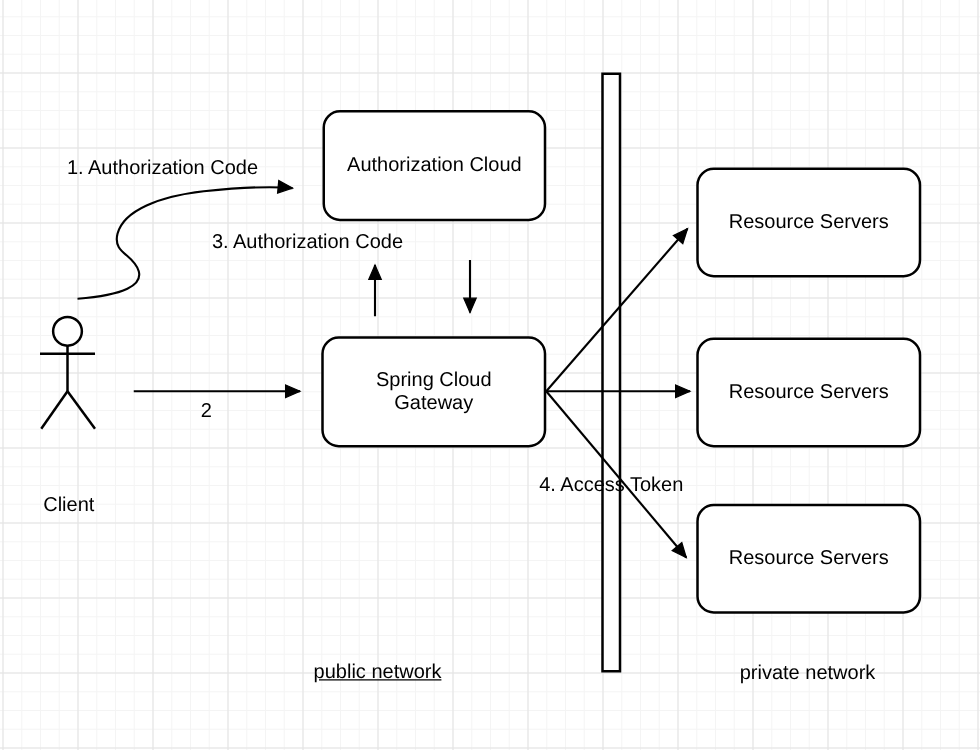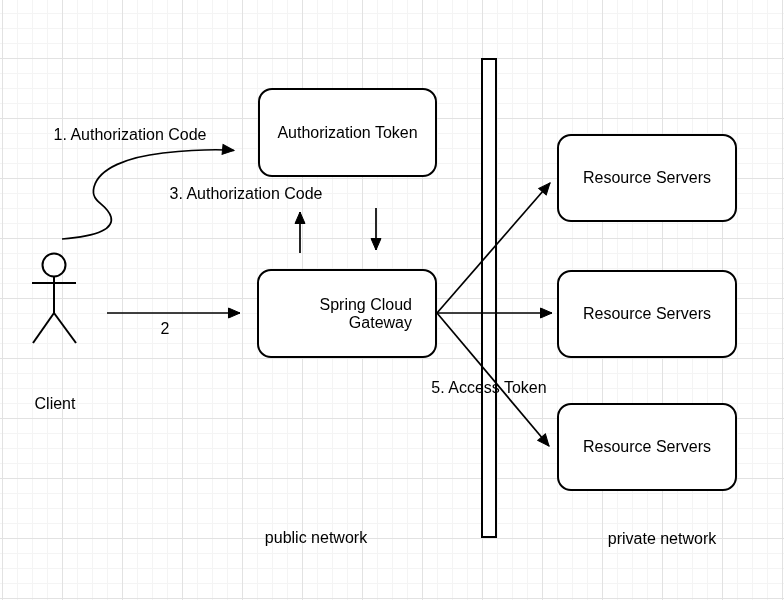--- a/index.html
+++ b/index.html
@@ -53,24 +53,24 @@
     white-space: nowrap;
     z-index: 3;
   }
 </style>
 </head>
 <body>
 
 <div class="canvas">
 
   <div class="node" style="left:258px; top:88px; width:179px; height:89px;">
-    <span>Authorization Token</span>
+    <span>Authorization Cloud</span>
   </div>
 
-  <div class="node" style="left:257px; top:269px; width:180px; height:89px;text-align:right;">
+  <div class="node" style="left:257px; top:269px; width:180px; height:89px;">
     <span class="wrap-narrow">Spring Cloud Gateway</span>
   </div>
 
   <div class="node" style="left:557px; top:134px; width:180px; height:88px;">
     <span>Resource Servers</span>
   </div>
 
   <div class="node" style="left:557px; top:270px; width:180px; height:88px;">
     <span>Resource Servers</span>
   </div>
@@ -109,21 +109,21 @@
     <line x1="437" y1="313" x2="549" y2="446" stroke="#000000" stroke-width="1.7" marker-end="url(#ah)"></line>
   </svg>
 
   <div class="lbl" style="left:130px; top:135px;text-align:right;">1. Authorization Code</div>
 
   <div class="lbl" style="left:165px; top:329px;">2</div>
 
   <div class="lbl" style="left:246px; top:194px;">3. Authorization Code</div>
 
 
-  <div class="lbl" style="left:489px; top:388px;">5. Access Token</div>
+  <div class="lbl" style="left:489px; top:388px;">4. Access Token</div>
 
   <div class="lbl" style="left:55px; top:364px;margin-top:40px;">Client</div>
 
-  <div class="lbl" style="left:316px; top:538px;">public network</div>
+  <div class="lbl" style="left:302px; top:538px;text-decoration:underline;">public network</div>
 
-  <div class="lbl" style="left:662px; top:539px;">private network</div>
+  <div class="lbl" style="left:646px; top:539px;">private network</div>
 
 </div>
 
 </body></html>

